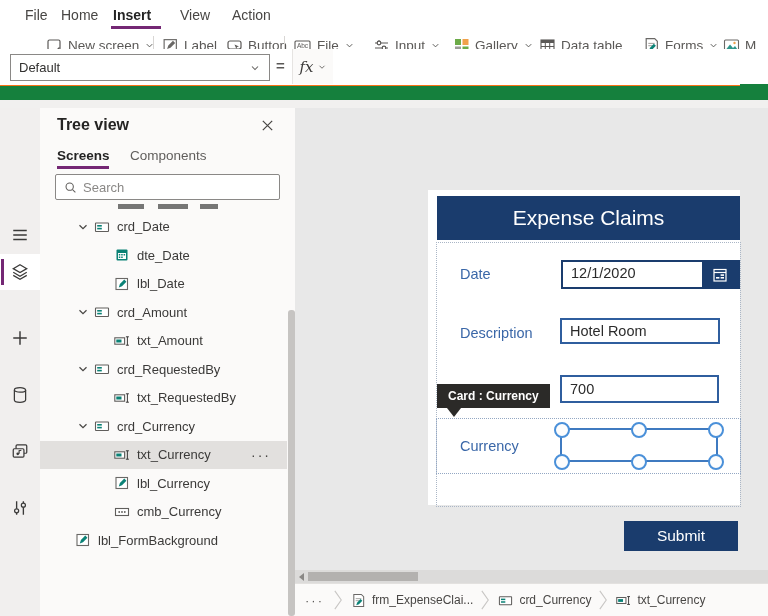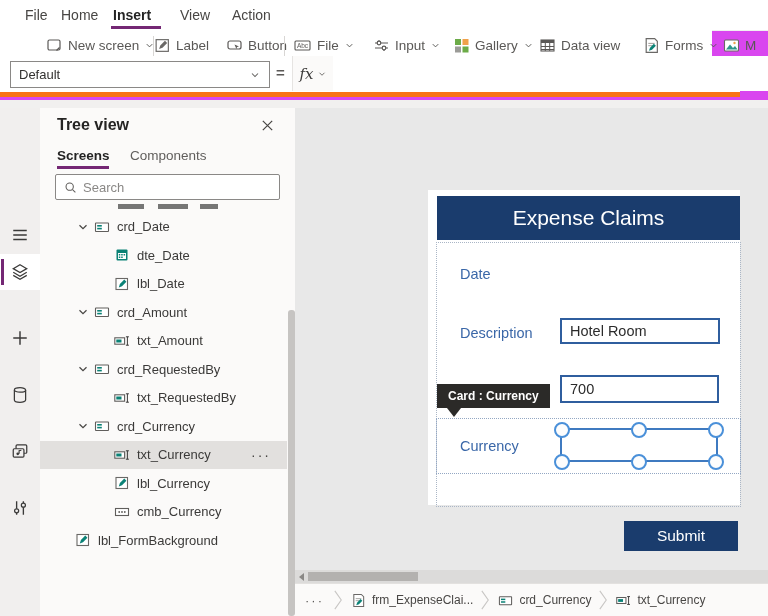--- a/index.html
+++ b/index.html
@@ -1,30 +1,30 @@
 <!DOCTYPE html>
 <html><head>
 <meta charset="utf-8">
 <style>
   html,body{margin:0;padding:0;background:#fff;}
   .app{position:relative;width:768px;height:616px;overflow:hidden;
-       font-family:"Liberation Sans",sans-serif;color:#323130;background:#d946ef;}
+       font-family:"Liberation Sans",sans-serif;color:#323130;background:#15803d;}
   
   .menubar{position:absolute;left:0;top:0;width:768px;height:30px;background:#fff;border-bottom:1px solid #f0f0f0;}
   .mitem{position:absolute;top:7px;font-size:14px;color:#484644;cursor:default;}
   .mitem.active{font-weight:bold;color:#242424;}
   .m-underline{position:absolute;top:26px;height:3px;background:#742774;}
   
-  .toolbar{position:absolute;left:0;top:30px;width:712px;height:34px;background:#fff;border-bottom:1px solid #e8e7e5;}
+  .toolbar{position:absolute;left:0;top:30px;width:768px;height:34px;background:#fff;border-bottom:1px solid #e8e7e5;}
   .titem{position:absolute;top:7px;display:flex;align-items:center;gap:5px;font-size:13.5px;color:#5a5856;white-space:nowrap;}
   .tsep{position:absolute;top:6px;width:1px;height:22px;background:#d8d6d4;}
   .tic{width:17px;height:17px;flex:0 0 auto;}
   .tchev{width:11px;height:11px;}
   
-  .formulabar{position:absolute;left:0;top:56px;width:740px;height:36px;background:#fff;border-bottom:5px solid #f97316;}
+  .formulabar{position:absolute;left:0;top:49px;width:740px;height:36px;background:#fff;border-bottom:1px solid #f97316;}
   .propsel{position:absolute;left:10px;top:5px;width:258px;height:25px;border:1px solid #8a8886;background:#fff;
            display:flex;align-items:center;font-size:13px;color:#323130;}
   .propsel .ptxt{padding-left:8px;flex:1;}
   .equals{position:absolute;left:276px;top:8px;font-size:15px;font-weight:bold;color:#5a5856;}
   .fxbox{position:absolute;left:292px;top:0;width:40px;height:35px;border-right:1px solid #e6e4e2;border-left:1px solid #e6e4e2;
          background:#fbfaf9;display:flex;align-items:center;justify-content:center;gap:3px;}
   .fxtxt{font-family:"DejaVu Serif",serif;font-style:italic;font-size:15px;color:#3b3a39;}
   .fxinput{position:absolute;left:333px;top:0;width:435px;height:35px;background:#fff;}
   .wstrip{position:absolute;left:0;top:100px;width:768px;height:8px;background:#f1f0ef;}
   
@@ -223,21 +223,21 @@
     <div class="titem" style="left:46px">
       <svg class="tic">
           <use href="#sy-newscreen"></use>
         </svg>
       <span>New screen</span>
       <svg class="tchev">
           <use href="#sy-chev"></use>
         </svg>
     </div>
     <div class="tsep" style="left:153px"></div>
-    <div class="titem" style="left:154px;color:#5a5856">
+    <div class="titem" style="left:162px;color:#5a5856">
       <svg class="tic" style="color:#6a6866">
           <use href="#sy-lbl"></use>
         </svg>
       <span>Label</span>
     </div>
     <div class="titem" style="left:226px">
       <svg class="tic">
           <use href="#sy-buttonic"></use>
         </svg>
       <span>Button</span>
@@ -267,21 +267,21 @@
         </svg>
       <span>Gallery</span>
       <svg class="tchev">
           <use href="#sy-chev"></use>
         </svg>
     </div>
     <div class="titem" style="left:539px">
       <svg class="tic">
           <use href="#sy-table"></use>
         </svg>
-      <span>Data view</span>
+      <span>Data table</span>
     </div>
     <div class="titem" style="left:643px">
       <svg class="tic">
           <use href="#sy-form"></use>
         </svg>
       <span>Forms</span>
       <svg class="tchev">
           <use href="#sy-chev"></use>
         </svg>
     </div>
@@ -446,20 +446,28 @@
   </div>
 
   <div class="canvas">
     <div class="formbg"></div>
     <div class="formheader">
       <span>Expense Claims</span>
     </div>
     <div class="formdotted"></div>
 
     <span class="flabel" style="left:165px;top:158px">Date</span>
+    <div class="datefield">
+      <div class="dval">12/1/2020</div>
+      <div class="dbtn">
+        <svg style="width:16px;height:16px">
+            <use href="#sy-dpcal"></use>
+          </svg>
+      </div>
+    </div>
 
     <span class="flabel" style="left:165px;top:217px">Description</span>
     <div class="tinput" style="left:265px;top:210px;width:148px;height:22px">
       <span>Hotel Room</span>
     </div>
 
     <div class="tinput" style="left:265px;top:267px;width:147px;height:24px">
       <span>700</span>
     </div>
 

